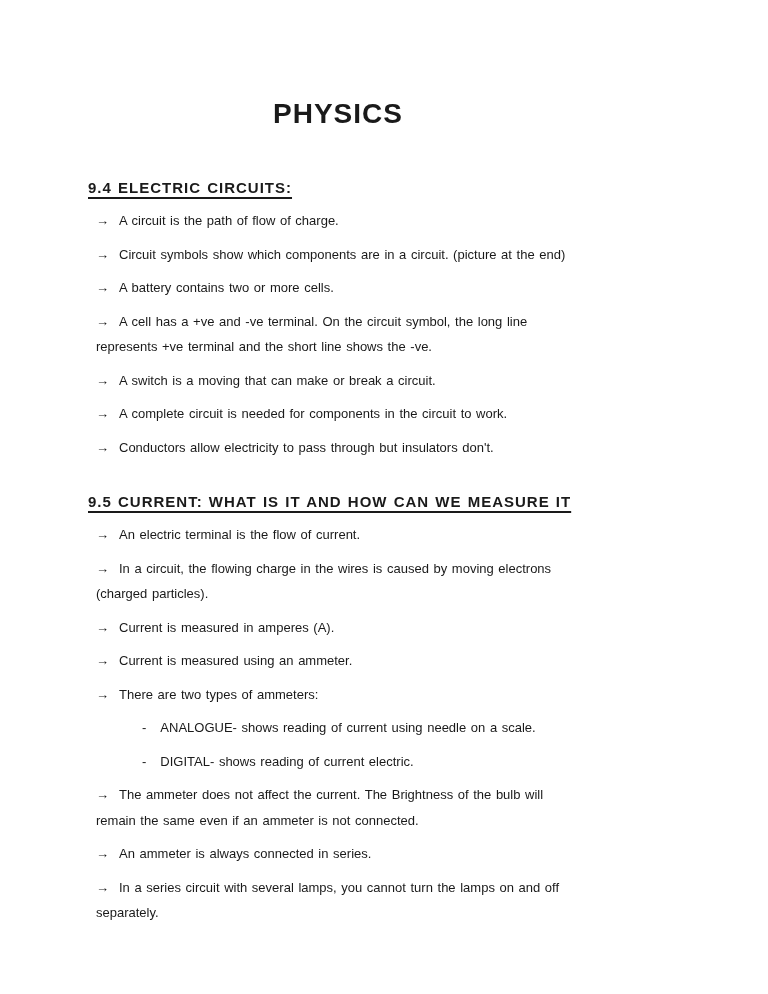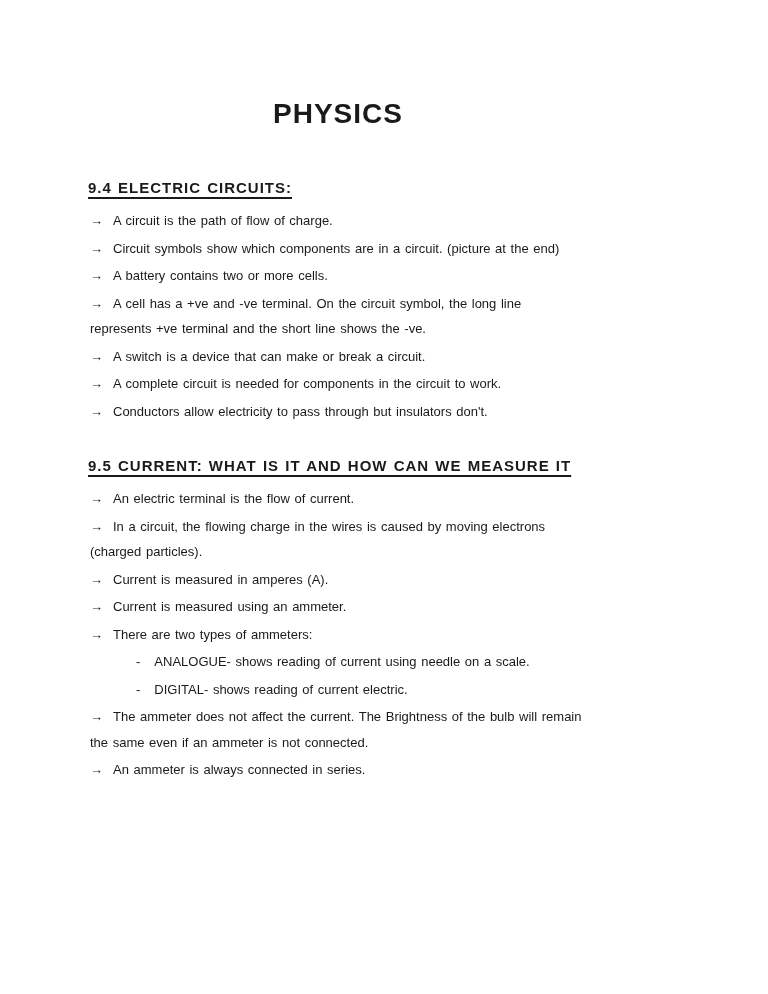--- a/index.html
+++ b/index.html
@@ -35,21 +35,21 @@
     font-weight: bold;
     letter-spacing: 1px;
     text-decoration: underline;
     text-underline-offset: 4px;
     text-decoration-thickness: 1.5px;
   }
   section.doc-section:first-of-type h2.section-heading {
     margin-top: 16px;
   }
   p.item {
-    margin: 2px;
+    margin: 8px;
   }
   p.item .marker {
     margin-right: 10px;
   }
   p.item-sub {
     padding-left: 46px;
   }
   p.item-sub .marker {
     margin-right: 14px;
   }
@@ -61,32 +61,33 @@
 
   <h1 class="doc-title">PHYSICS</h1>
 
   <section class="doc-section">
     <h2 class="section-heading">9.4 ELECTRIC CIRCUITS:</h2>
 
     <p class="item"><span class="marker">→</span><span class="txt">A circuit is the path of flow of charge.</span></p>
     <p class="item"><span class="marker">→</span><span class="txt">Circuit symbols show which components are in a circuit. (picture at the end)</span></p>
     <p class="item"><span class="marker">→</span><span class="txt">A battery contains two or more cells.</span></p>
     <p class="item"><span class="marker">→</span><span class="txt">A cell has a +ve and -ve terminal. On the circuit symbol, the long line represents +ve terminal and the short line shows the -ve.</span></p>
-    <p class="item"><span class="marker">→</span><span class="txt">A switch is a device that can make or break a circuit.</span></p>
+    <p class="item"><span class="marker">→</span><span class="txt">A switch is a moving that can make or break a circuit.</span></p>
     <p class="item"><span class="marker">→</span><span class="txt">A complete circuit is needed for components in the circuit to work.</span></p>
     <p class="item"><span class="marker">→</span><span class="txt">Conductors allow electricity to pass through but insulators don't.</span></p>
   </section>
 
   <section class="doc-section">
     <h2 class="section-heading">9.5 CURRENT: WHAT IS IT AND HOW CAN WE MEASURE IT</h2>
 
     <p class="item"><span class="marker">→</span><span class="txt">An electric terminal is the flow of current.</span></p>
     <p class="item"><span class="marker">→</span><span class="txt">In a circuit, the flowing charge in the wires is caused by moving electrons (charged particles).</span></p>
     <p class="item"><span class="marker">→</span><span class="txt">Current is measured in amperes (A).</span></p>
     <p class="item"><span class="marker">→</span><span class="txt">Current is measured using an ammeter.</span></p>
     <p class="item"><span class="marker">→</span><span class="txt">There are two types of ammeters:</span></p>
     <p class="item item-sub"><span class="marker">-</span><span class="txt">ANALOGUE- shows reading of current using needle on a scale.</span></p>
     <p class="item item-sub"><span class="marker">-</span><span class="txt">DIGITAL- shows reading of current electric.</span></p>
     <p class="item"><span class="marker">→</span><span class="txt">The ammeter does not affect the current. The Brightness of the bulb will remain the same even if an ammeter is not connected.</span></p>
     <p class="item"><span class="marker">→</span><span class="txt">An ammeter is always connected in series.</span></p>
+    <p class="item"><span class="marker">→</span><span class="txt">In a series circuit with several lamps, you cannot turn the lamps on and off separately.</span></p>
   </section>
 
 </div>
 
 </body></html>

